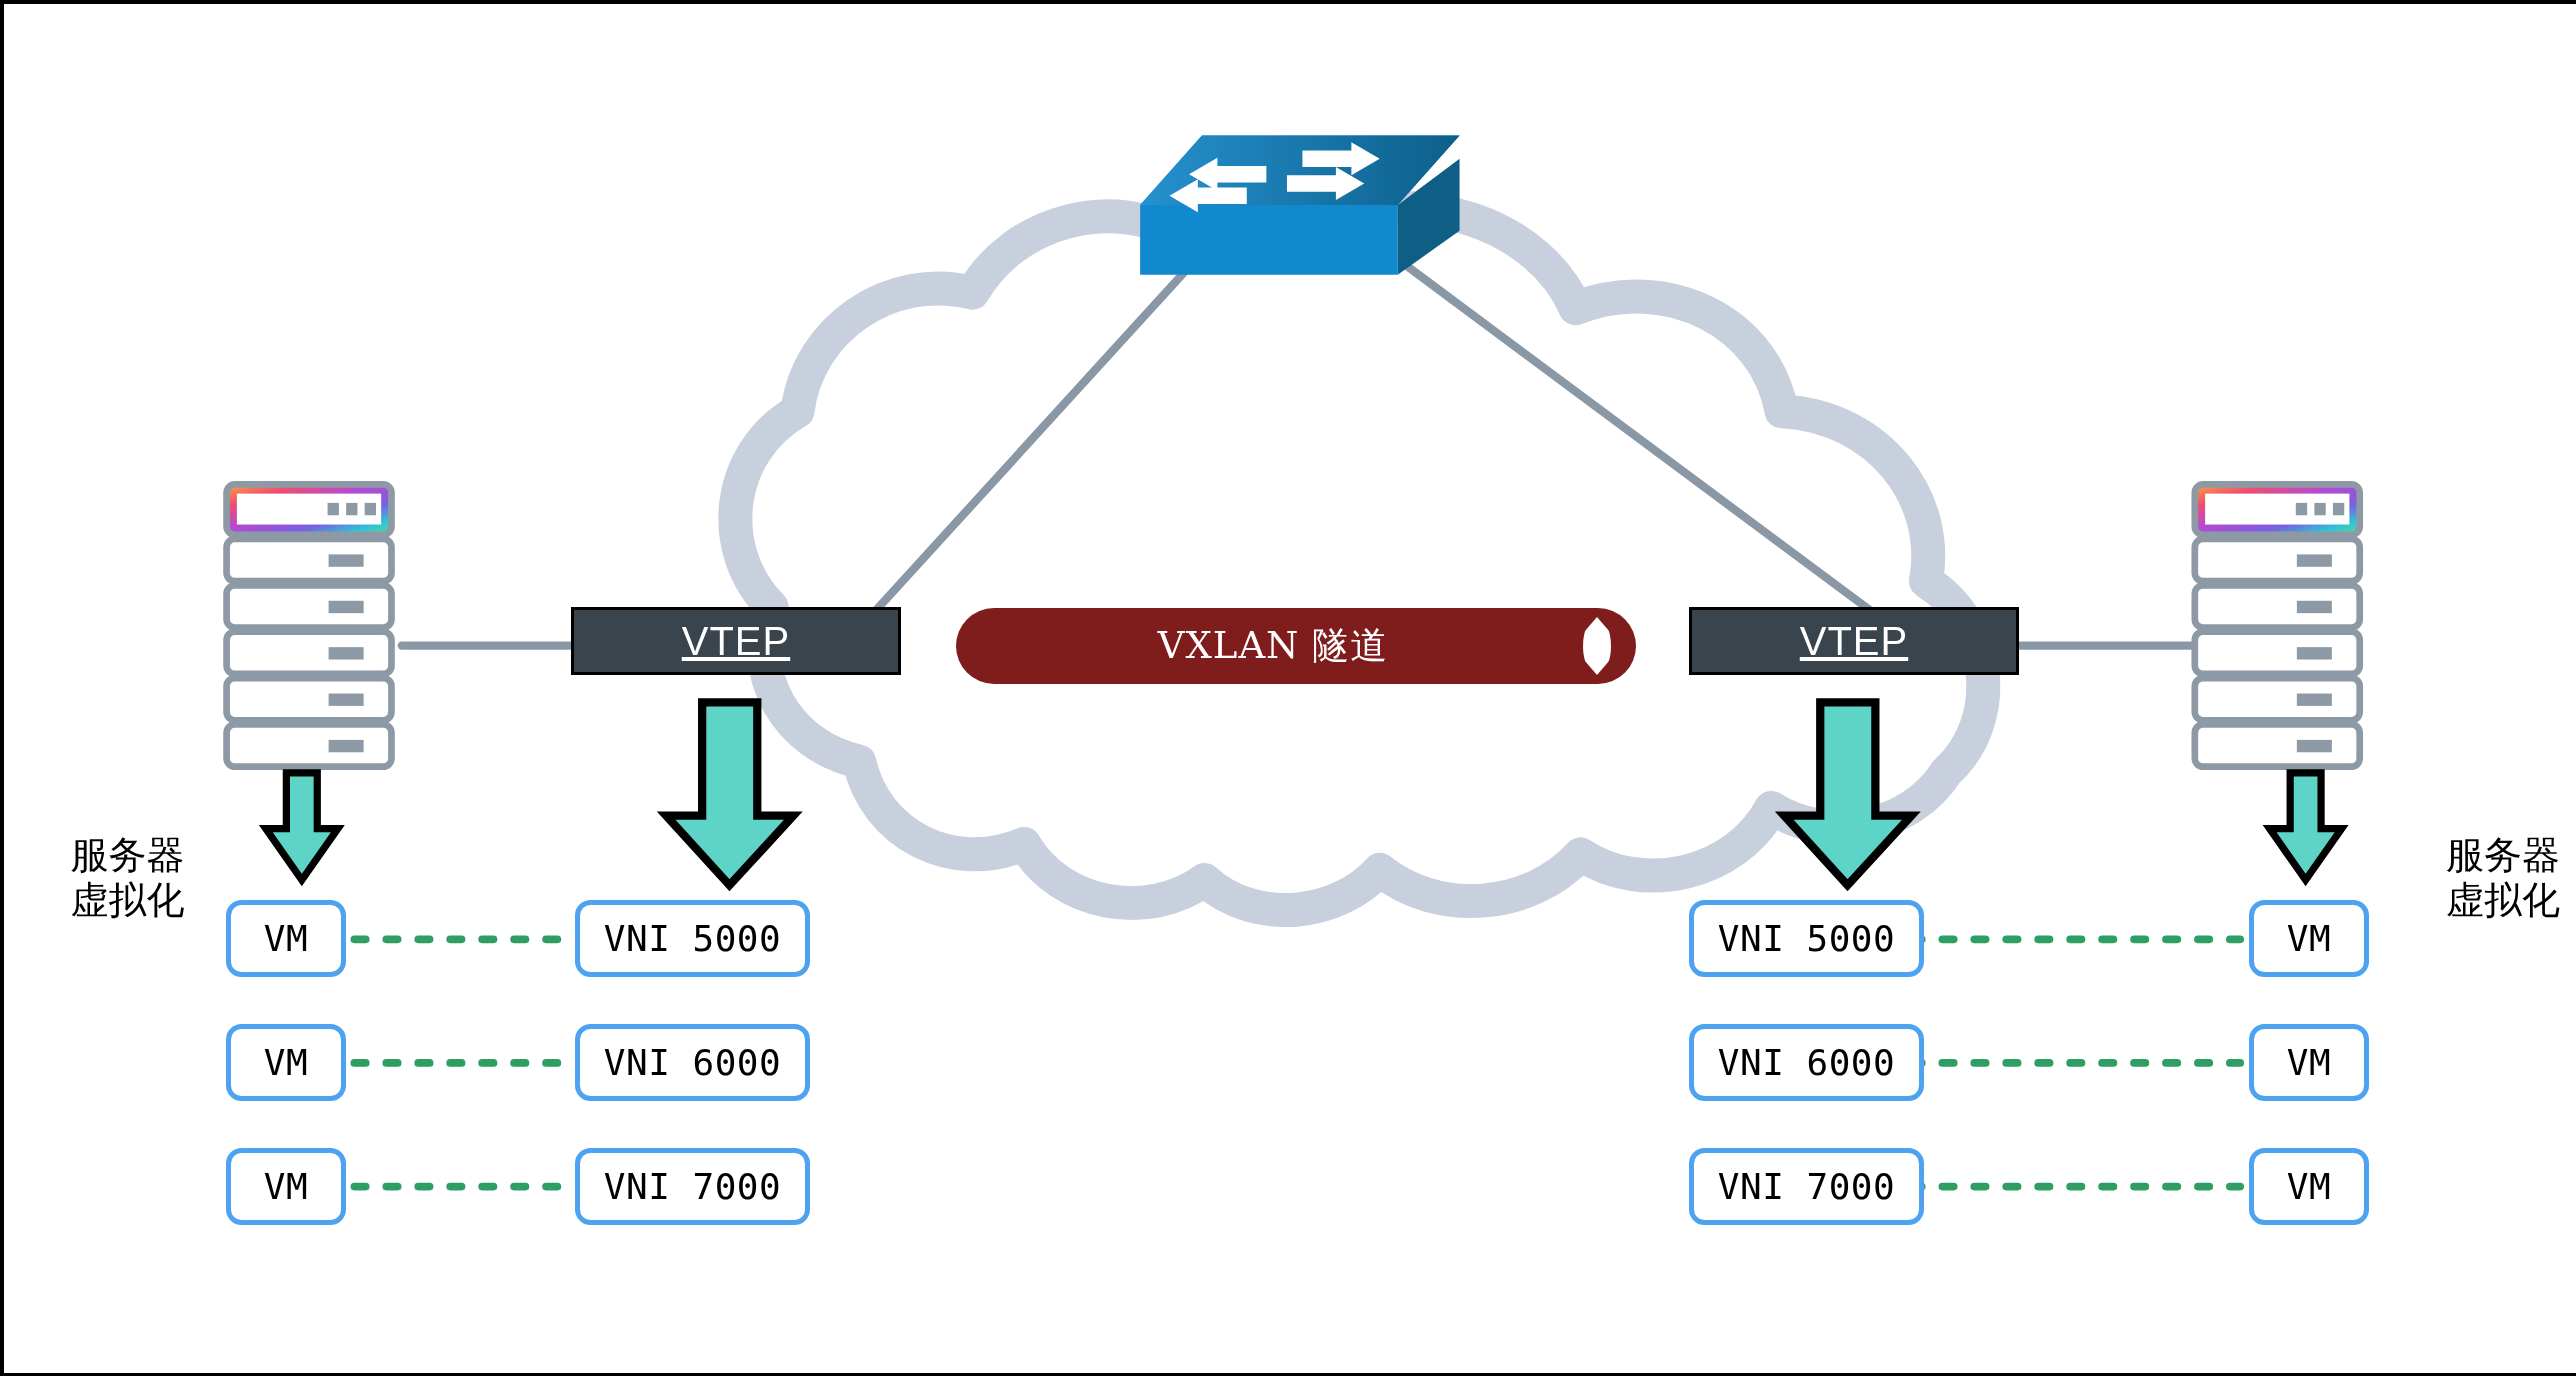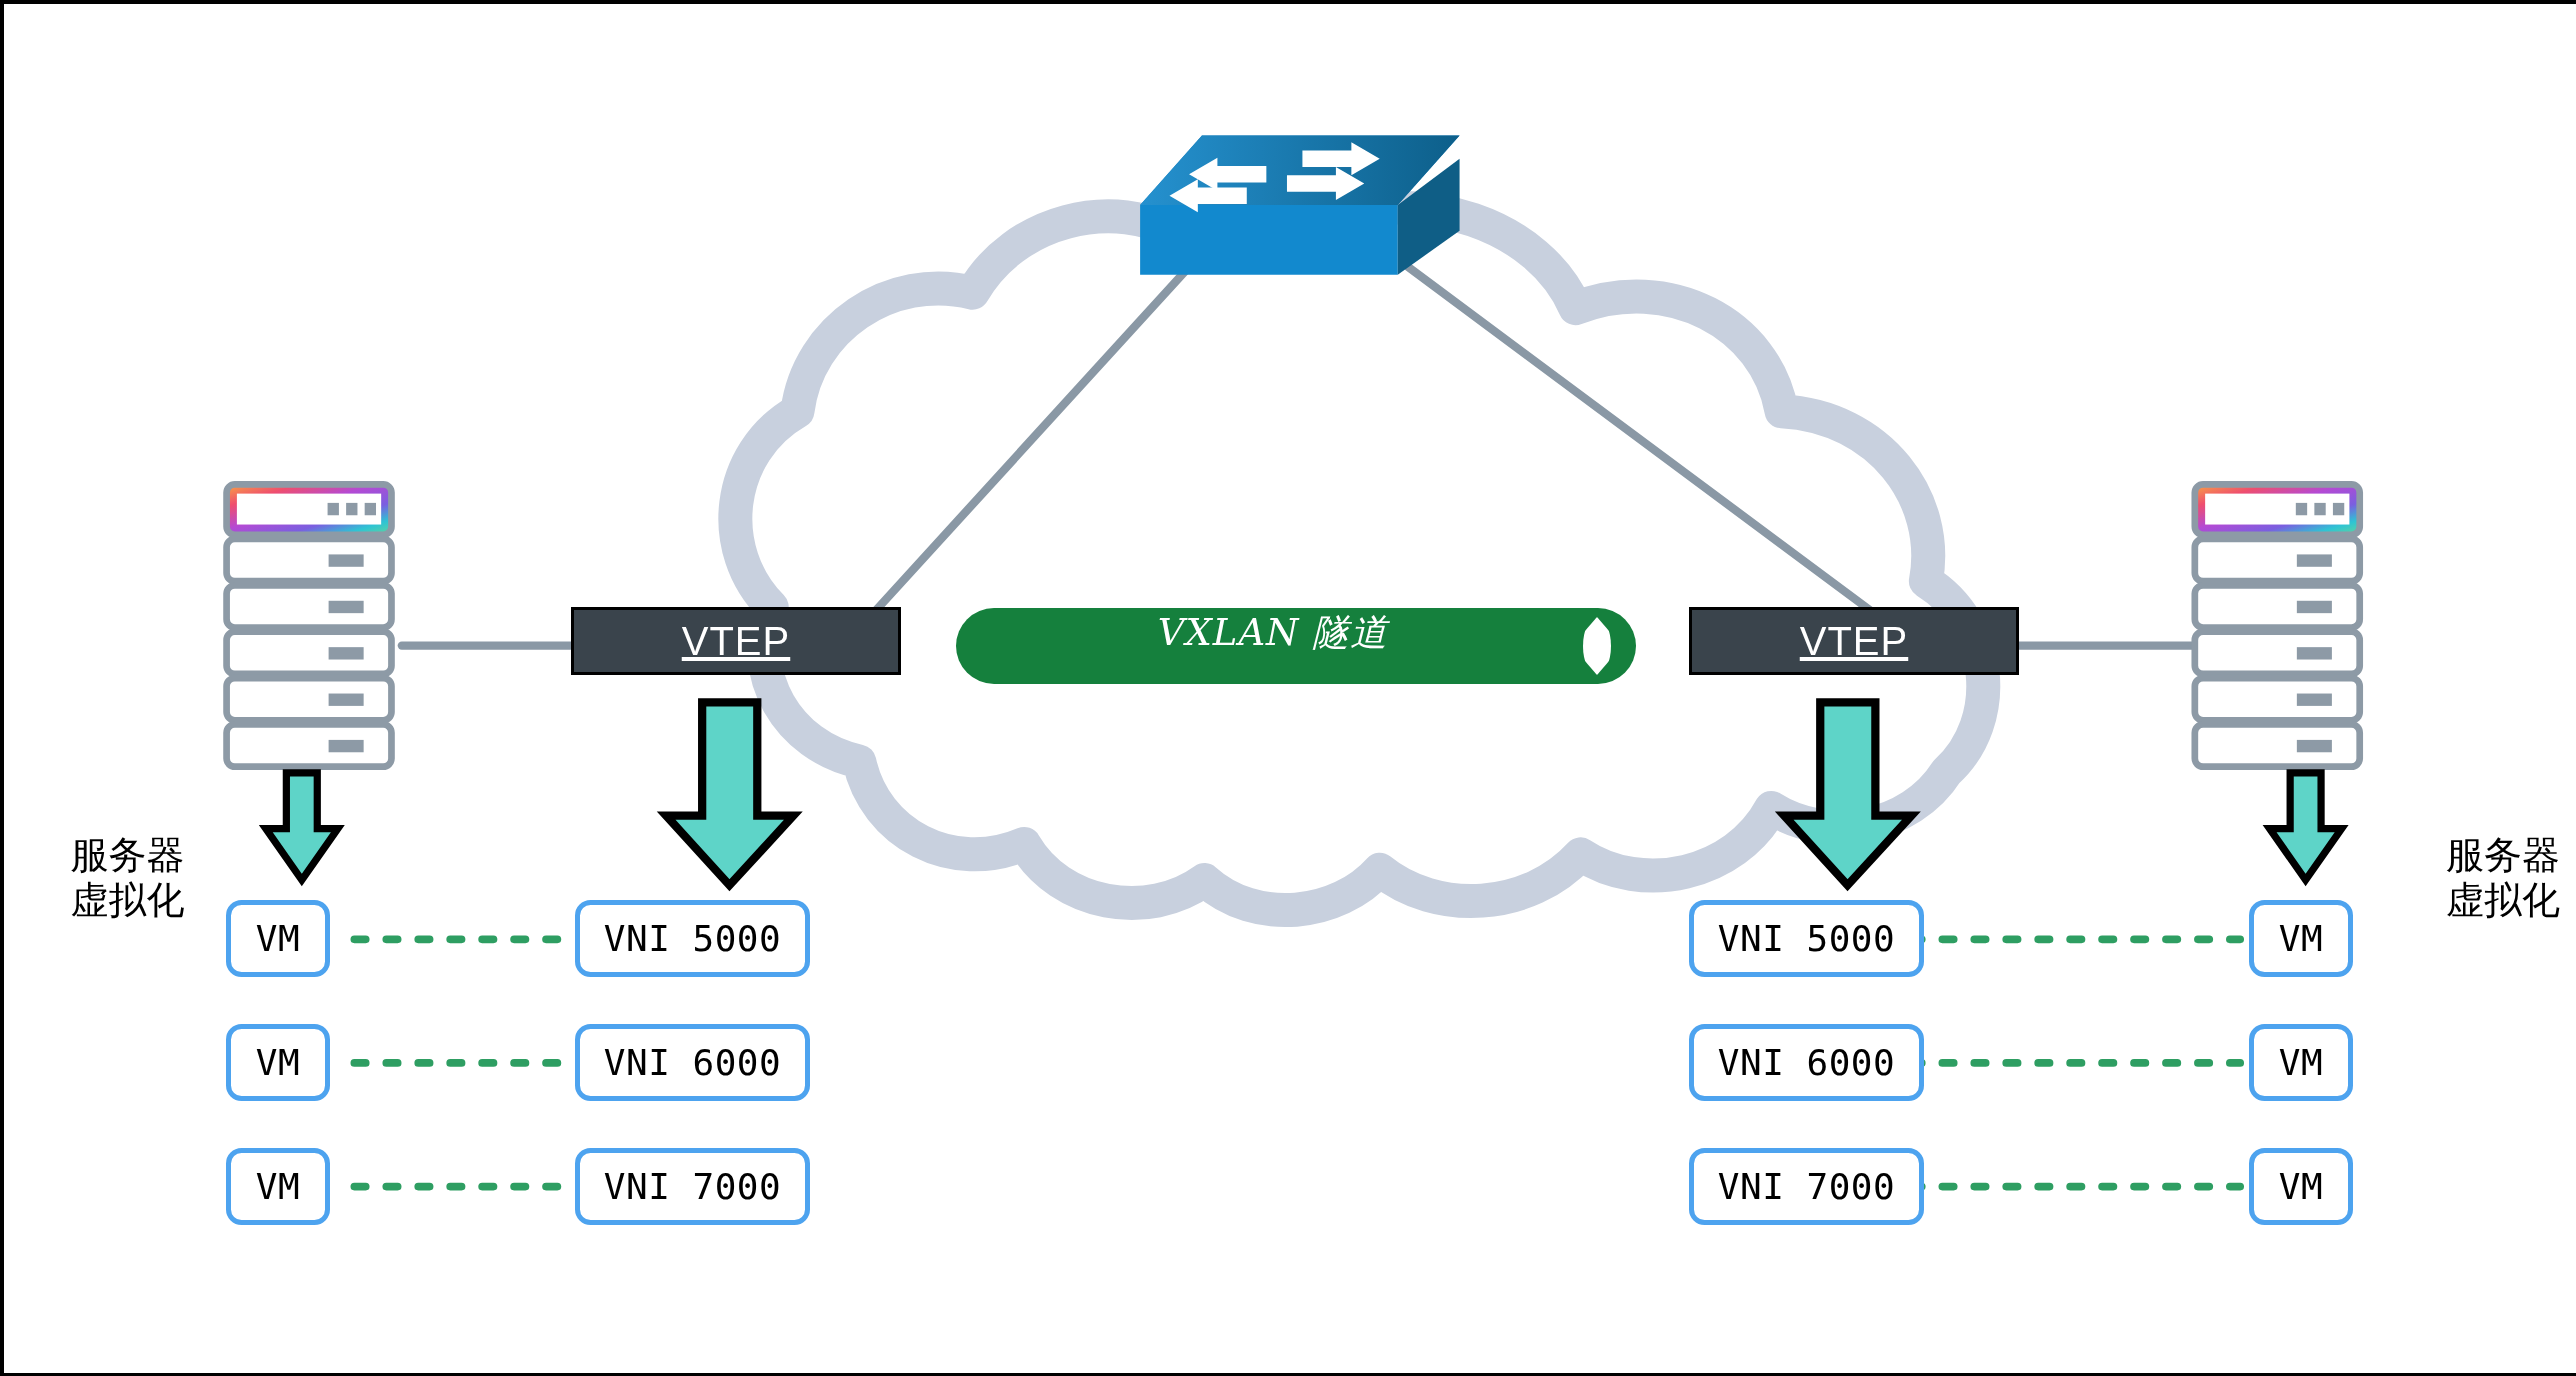--- a/index.html
+++ b/index.html
@@ -82,26 +82,25 @@
     text-decoration: underline;
   }
   #vtep-left  { left: 567px; top: 603px; }
   #vtep-right { left: 1685px; top: 603px; }
 
   
   #vxlan-tunnel {
     position: absolute;
     left: 952px; top: 604px;
     width: 680px; height: 76px;
-    background: #15803d;
+    background: #7f1d1d;
     border-radius: 38px / 38px;
     display: flex;
-    align-items: flex-start;
+    align-items: center;
     justify-content: center;
-    font-style: italic;
   }
   #vxlan-tunnel-label {
     color: #ffffff;
     font-family: "DejaVu Serif", "Liberation Serif", serif;
     font-size: 37px;
     letter-spacing: 1px;
     margin-right: 46px;
     white-space: pre;
   }
   #tunnel-mouth {
@@ -121,21 +120,21 @@
     border: 5.7px solid #4da3ef;
     border-radius: 15.5px;
     box-sizing: border-box;
     display: flex;
     align-items: center;
     justify-content: center;
     font-family: "DejaVu Sans Mono", "Liberation Mono", monospace;
     color: #000000;
   }
   .vm-box {
-    width: 104px; height: 77px;
+    width: 120px; height: 77px;
     font-size: 36px;
     letter-spacing: 0.5px;
   }
   .vni-box {
     width: 235px; height: 77px;
     font-size: 36px;
     letter-spacing: 0.5px;
   }
   
   .col-vm-left  { left: 222px; }

